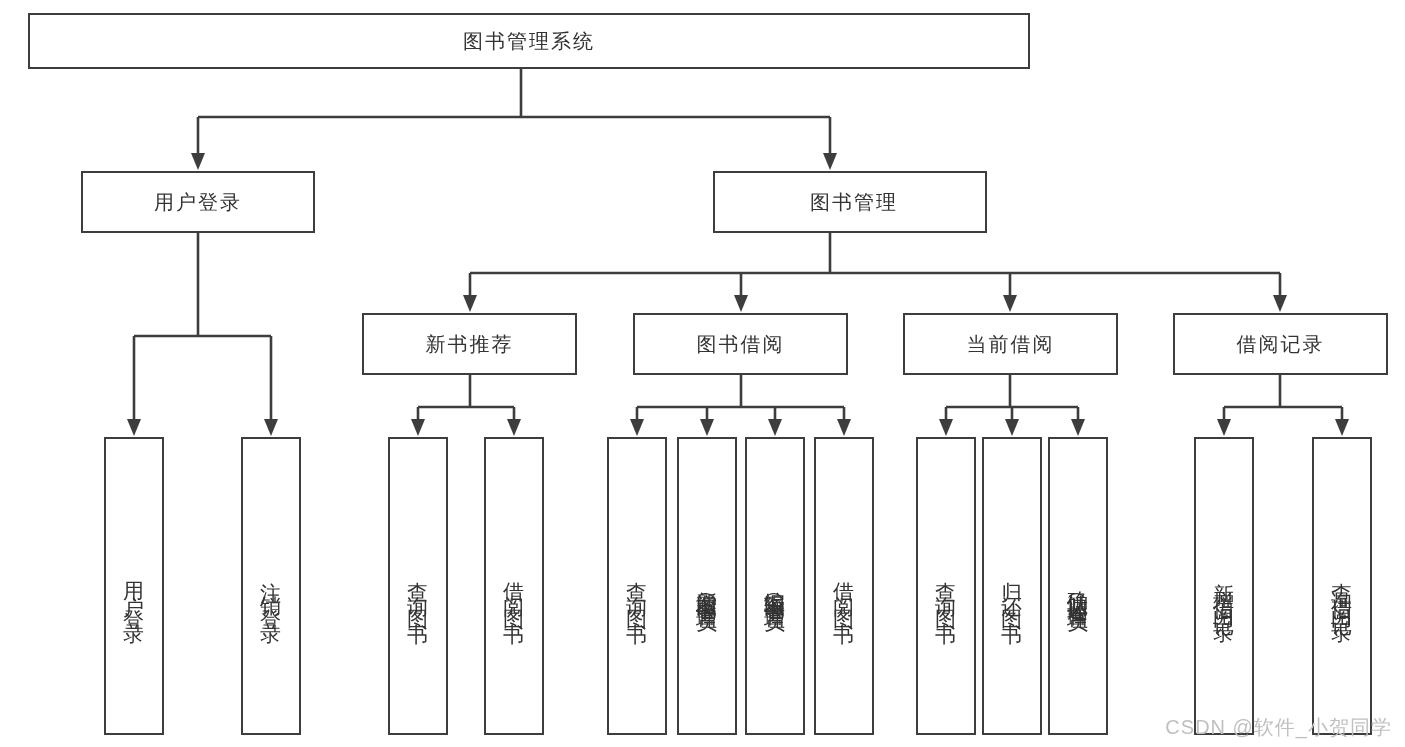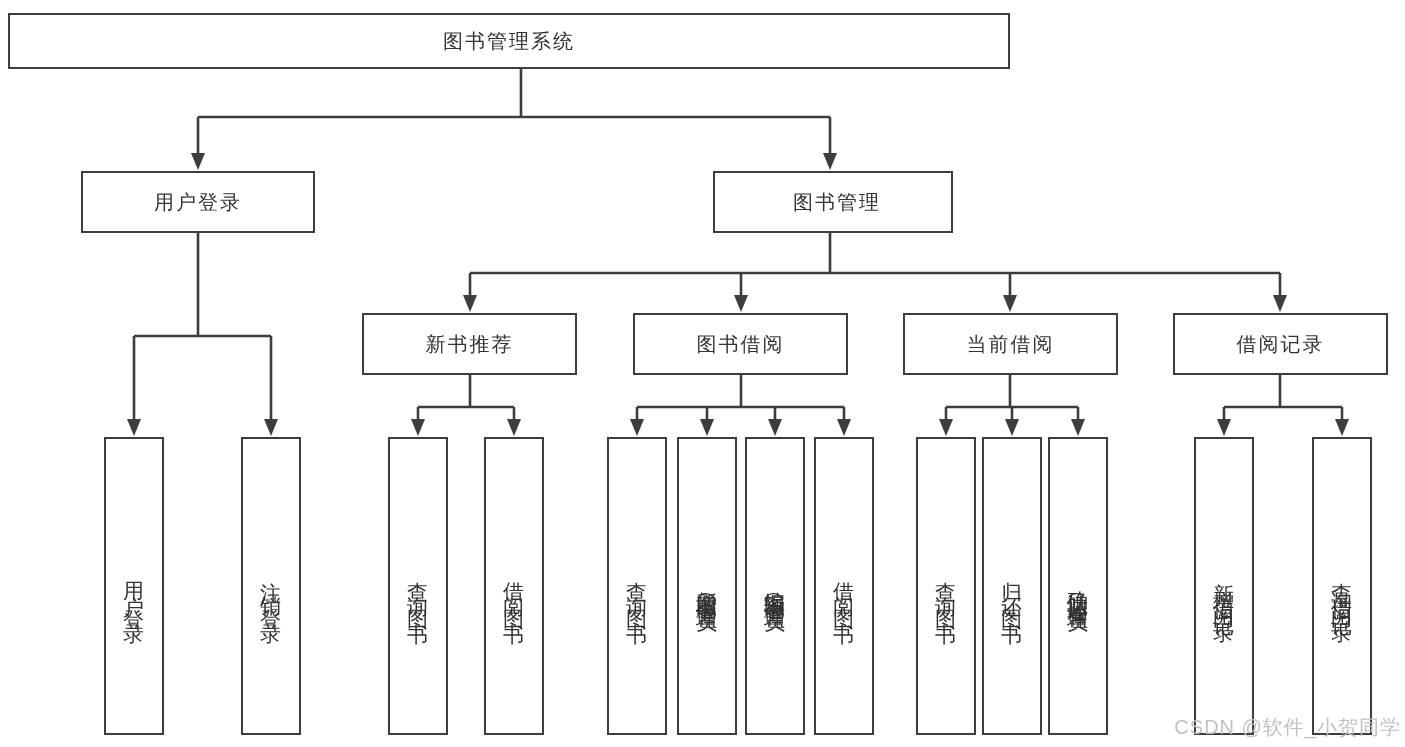--- a/index.html
+++ b/index.html
@@ -53,21 +53,21 @@
     text-orientation: mixed;
     font-size: 21px;
     line-height: 1;
     white-space: nowrap;
   }
   .box.v span.sp-wide  { letter-spacing: 14px; margin-bottom: -14px; }
   .box.v span.sp-mid   { letter-spacing: 8px;  margin-bottom: -8px; }
   .box.v span.sp-tight { letter-spacing: 3px;  margin-bottom: -3px; }
   .watermark {
     position: absolute;
-    right: 4px;
+    right: 13px;
     bottom: 6px;
     font-size: 20px;
     letter-spacing: 1px;
     color: var(--watermark-color);
     white-space: nowrap;
     z-index: 5;
   }
 </style>
 </head>
 <body>
@@ -103,28 +103,28 @@
     <path d="M1010 375 V407 M946 407 H1078 M946 407 V424 M1012 407 V424 M1078 407 V424"></path>
     <polygon points="939,419 953,419 946,436"></polygon>
     <polygon points="1005,419 1019,419 1012,436"></polygon>
     <polygon points="1071,419 1085,419 1078,436"></polygon>
 
     <path d="M1280 375 V407 M1224 407 H1342 M1224 407 V424 M1342 407 V424"></path>
     <polygon points="1217,419 1231,419 1224,436"></polygon>
     <polygon points="1335,419 1349,419 1342,436"></polygon>
   </svg>
 
-  <div class="box h" style="left:8px; top:13px; width:1002px; height:56px;">
+  <div class="box h" style="left:28px; top:13px; width:1002px; height:56px;">
     <span>图书管理系统</span>
   </div>
 
   <div class="box h" style="left:81px; top:171px; width:234px; height:62px;">
     <span>用户登录</span>
   </div>
-  <div class="box h" style="left:713px; top:171px; width:240px; height:62px;padding-left:8px;">
+  <div class="box h" style="left:713px; top:171px; width:274px; height:62px;padding-left:8px;">
     <span>图书管理</span>
   </div>
 
   <div class="box h" style="left:633px; top:313px; width:215px; height:62px;">
     <span>图书借阅</span>
   </div>
   <div class="box h" style="left:362px; top:313px; width:215px; height:62px;">
     <span>新书推荐</span>
   </div>
   <div class="box h" style="left:903px; top:313px; width:215px; height:62px;">

